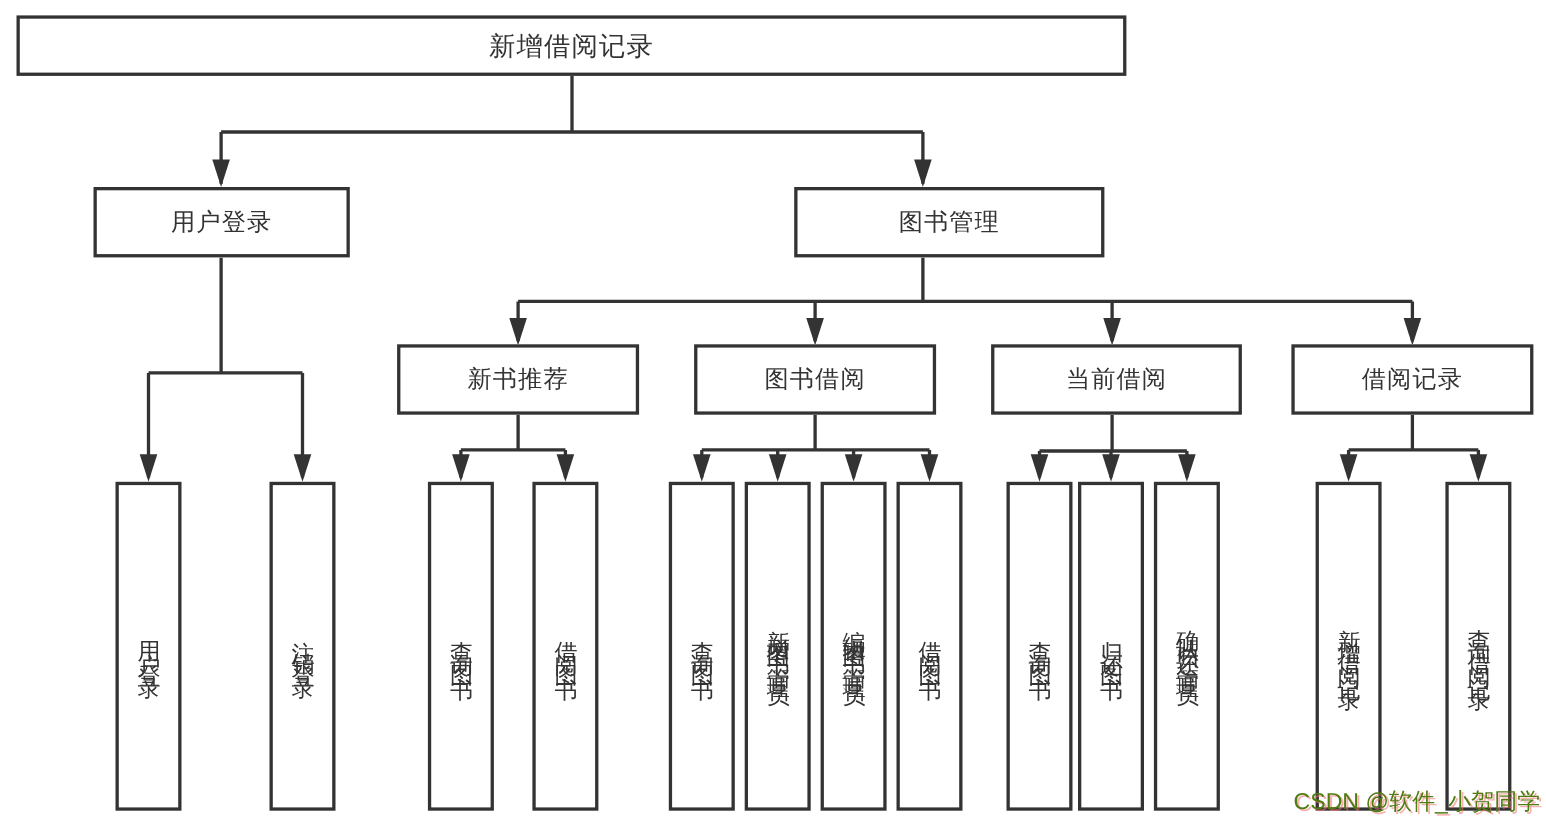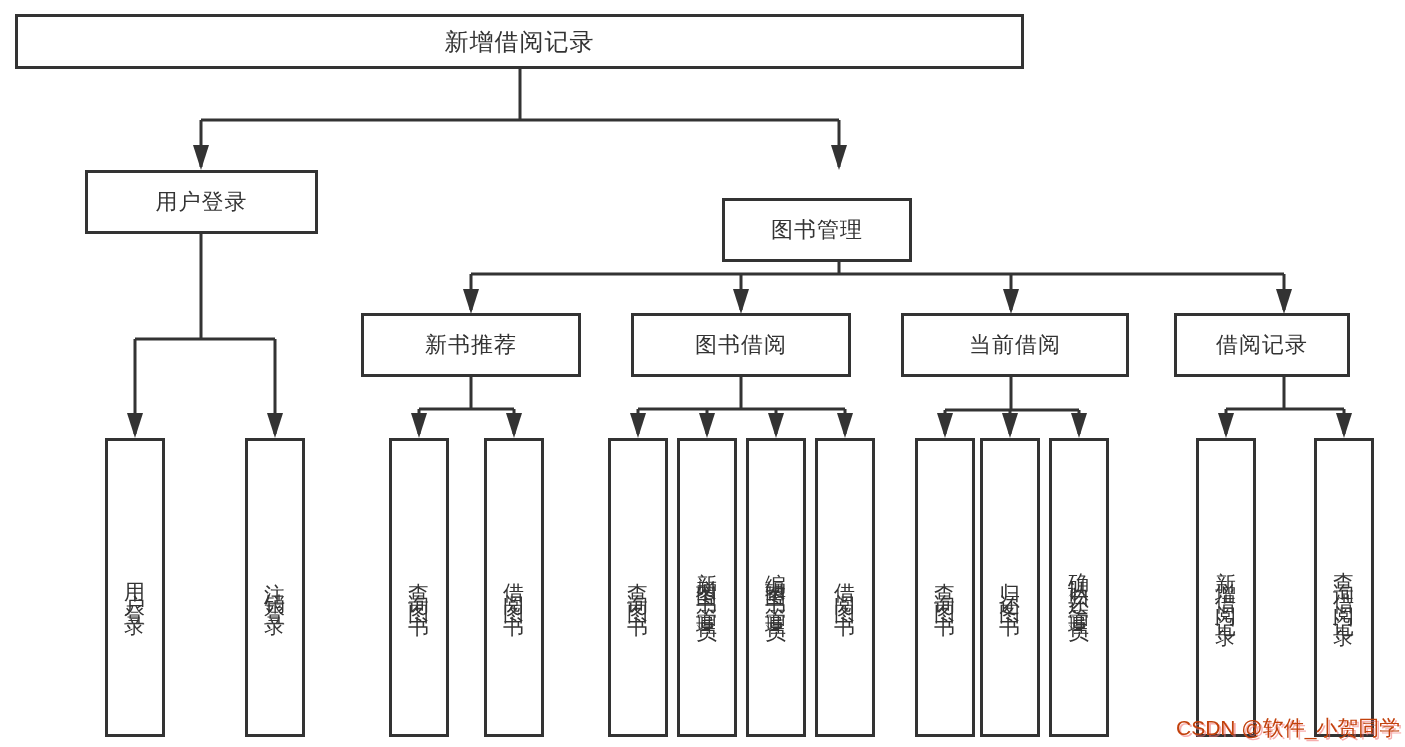--- a/index.html
+++ b/index.html
@@ -39,21 +39,21 @@
     letter-spacing: 11px;
     line-height: 1;
     white-space: nowrap;
   }
   .watermark {
     position: absolute;
     left: 1176px;
     top: 714px;
     z-index: 3;
     font-size: 21px;
-    color: #c2410c;
+    color: #4d7c0f;
     text-shadow: 2px 2px 0 rgba(240, 110, 110, 0.55);
     white-space: nowrap;
   }
 </style>
 </head>
 <body>
 
 <div id="stage">
 
   <svg id="connectors" viewBox="0 0 1405 747" xmlns="http://www.w3.org/2000/svg">
@@ -85,26 +85,26 @@
       <polygon points="1002,413 1018,413 1010,438"></polygon>
       <polygon points="1071,413 1087,413 1079,438"></polygon>
       <polygon points="1218,413 1234,413 1226,438"></polygon>
       <polygon points="1336,413 1352,413 1344,438"></polygon>
     </g>
   </svg>
 
   <div class="node root" style="left:15px; top:14px; width:1009px; height:55px;">新增借阅记录</div>
 
   <div class="node lvl" style="left:85px; top:170px; width:233px; height:64px;">用户登录</div>
-  <div class="node lvl" style="left:722px; top:170px; width:190px; height:64px;margin-top:28px;">图书管理</div>
+  <div class="node lvl" style="left:722px; top:170px; width:282px; height:64px;">图书管理</div>
 
   <div class="node lvl" style="left:361px; top:313px; width:220px; height:64px;">新书推荐</div>
   <div class="node lvl" style="left:631px; top:313px; width:220px; height:64px;">图书借阅</div>
   <div class="node lvl" style="left:901px; top:313px; width:228px; height:64px;">当前借阅</div>
-  <div class="node lvl" style="left:1174px; top:313px; width:176px; height:64px;">借阅记录</div>
+  <div class="node lvl" style="left:1174px; top:313px; width:220px; height:64px;">借阅记录</div>
 
   <div class="node leaf" style="left:105px; top:438px; width:60px; height:299px;">
     <span class="vtext">用户登录</span>
   </div>
   <div class="node leaf" style="left:245px; top:438px; width:60px; height:299px;">
     <span class="vtext">注销登录</span>
   </div>
 
   <div class="node leaf" style="left:389px; top:438px; width:60px; height:299px;">
     <span class="vtext">查询图书</span>

